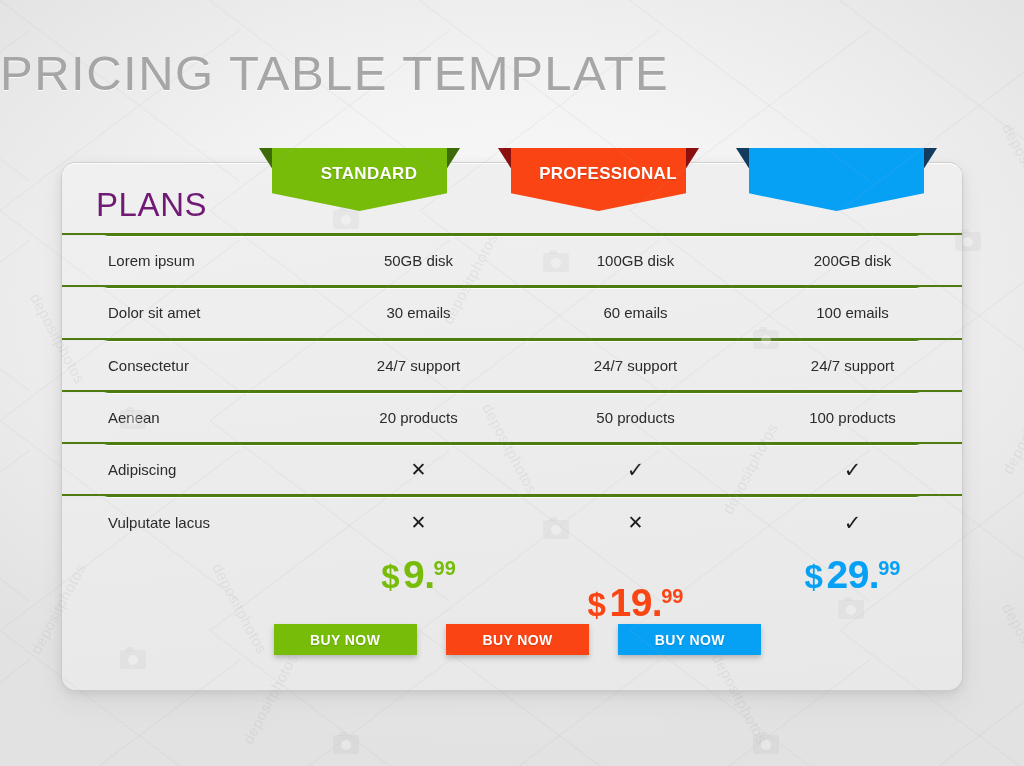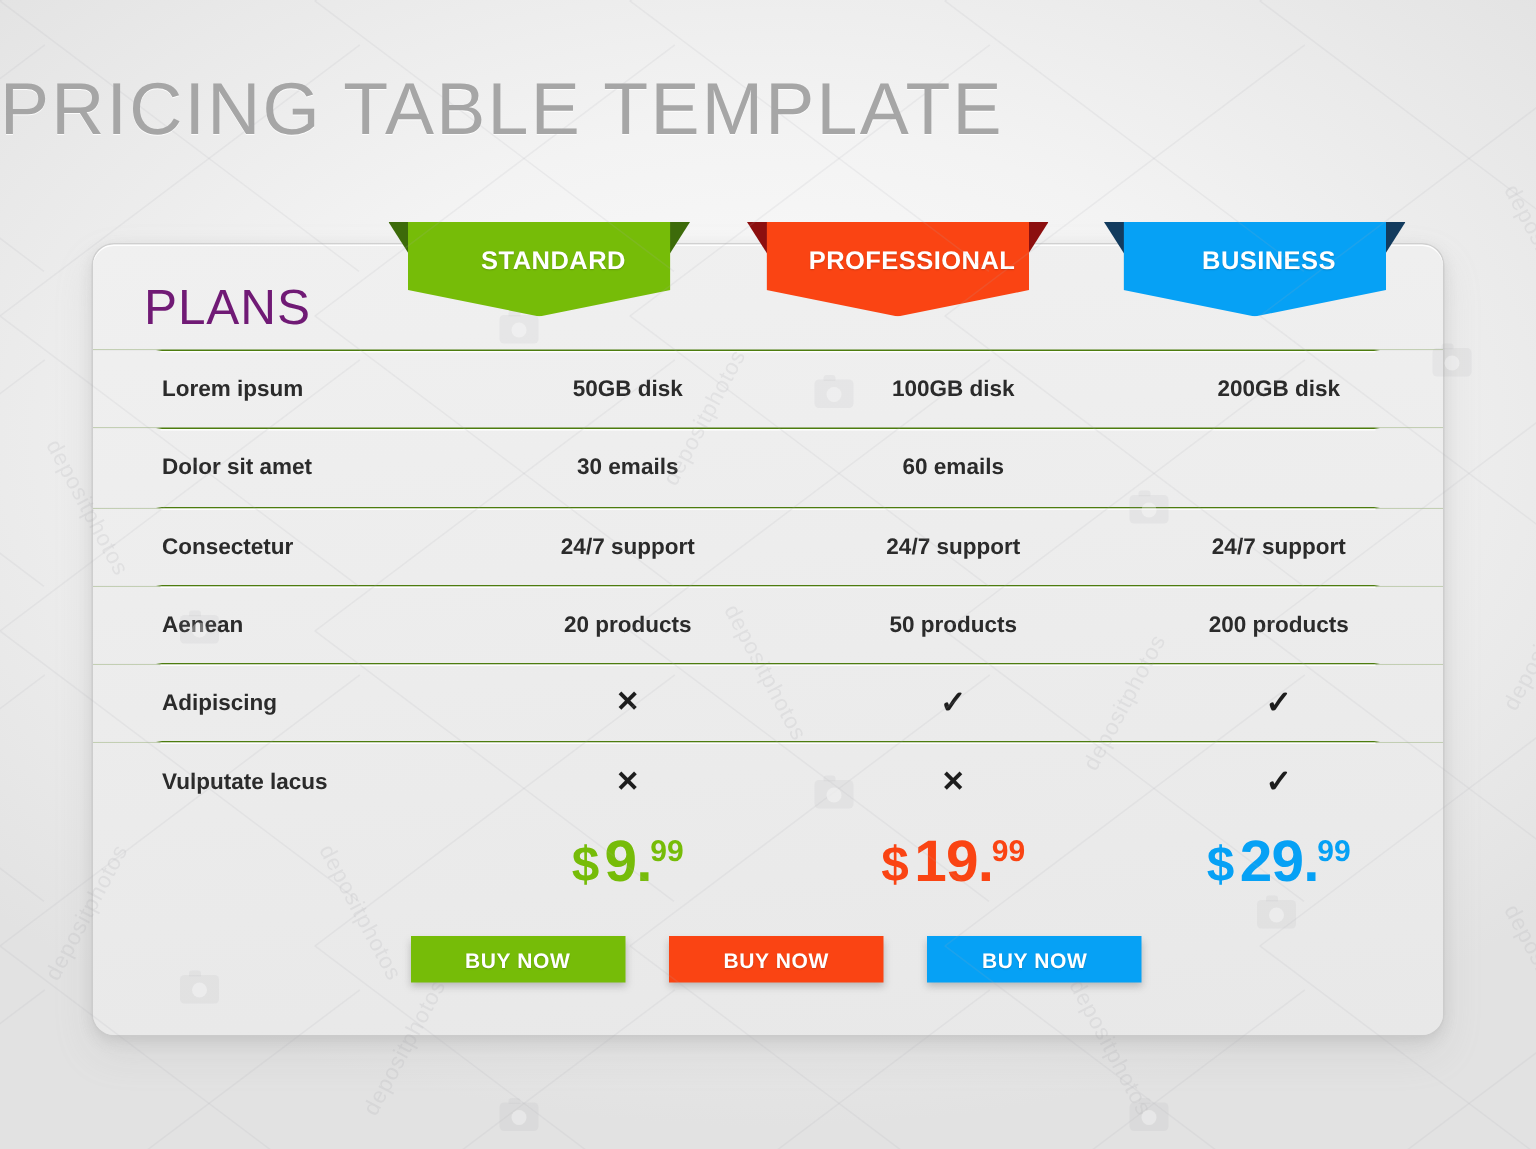--- a/index.html
+++ b/index.html
@@ -152,21 +152,21 @@
     top: 163px;
     width: 900px;
     z-index: 20;
   }
   .row {
     position: relative;
     height: 52.3px;
     display: flex;
     align-items: center;
   }
-  .row + .row { border-top: 1px solid #4d7c0f; font-weight: bold; }
+  .row + .row { border-top: 3px solid #4d7c0f; }
   .row + .row::before {
     content: "";
     position: absolute;
     left: 45px; right: 45px;
     top: 0;
     height: 1px;
     background: rgba(255,255,255,.95);
   }
   .row .divider-mask {
     position: absolute;
@@ -278,55 +278,55 @@
   <div class="fold left" style="background: rgb(140, 15, 15); clip-path: polygon(0px 0px, 100% 0px, 100% 100%);"></div>
   <div class="fold right" style="background: rgb(140, 15, 15); clip-path: polygon(0px 0px, 100% 0px, 0px 100%);"></div>
   <div class="body" style="background: linear-gradient(rgb(250, 68, 19) 0%, rgb(250, 68, 19) 65%, rgb(250, 68, 19) 100%);"></div>
   <div class="label">PROFESSIONAL</div>
 </div>
 
 <div class="ribbon" id="ribbon-business">
   <div class="fold left" style="background: rgb(18, 59, 94); clip-path: polygon(0px 0px, 100% 0px, 100% 100%);"></div>
   <div class="fold right" style="background: rgb(18, 59, 94); clip-path: polygon(0px 0px, 100% 0px, 0px 100%);"></div>
   <div class="body" style="background: linear-gradient(rgb(6, 161, 245) 0%, rgb(6, 161, 245) 65%, rgb(6, 161, 245) 100%);"></div>
-  <div class="label">BUSINESS</div>
 </div>
 
 <div id="table">
   <div class="row" style="height:70px"></div>
 
   <div class="row">
     <div class="divider-mask"></div>
     <div class="cell-feature">Lorem ipsum</div>
     <div class="cell-plan">50GB disk</div>
     <div class="cell-plan">100GB disk</div>
     <div class="cell-plan">200GB disk</div>
   </div>
 
   <div class="row">
     <div class="divider-mask"></div>
     <div class="cell-feature">Dolor sit amet</div>
     <div class="cell-plan">30 emails</div>
     <div class="cell-plan">60 emails</div>
+    <div class="cell-plan">100 emails</div>
   </div>
 
   <div class="row">
     <div class="divider-mask"></div>
     <div class="cell-feature">Consectetur</div>
     <div class="cell-plan">24/7 support</div>
     <div class="cell-plan">24/7 support</div>
     <div class="cell-plan">24/7 support</div>
   </div>
 
   <div class="row">
     <div class="divider-mask"></div>
     <div class="cell-feature">Aenean</div>
     <div class="cell-plan">20 products</div>
     <div class="cell-plan">50 products</div>
-    <div class="cell-plan">200 products</div>
+    <div class="cell-plan">100 products</div>
   </div>
 
   <div class="row">
     <div class="divider-mask"></div>
     <div class="cell-feature">Adipiscing</div>
     <div class="cell-plan"><span class="mark cross">✕</span></div>
     <div class="cell-plan"><span class="mark check">✓</span></div>
     <div class="cell-plan"><span class="mark check">✓</span></div>
   </div>
 
@@ -337,21 +337,21 @@
     <div class="cell-plan"><span class="mark cross">✕</span></div>
     <div class="cell-plan"><span class="mark check">✓</span></div>
   </div>
 </div>
 
 <div id="prices">
   <div class="price-spacer"></div>
   <div class="price-cell" id="price-standard" style="color: rgb(118, 188, 8);">
     <span class="cur">$</span><span class="amt">9.</span><span class="dec">99</span>
   </div>
-  <div class="price-cell" id="price-professional" style="color: rgb(250, 68, 19);">
+  <div class="price-cell" id="price-professional" style="color: rgb(250, 68, 19); margin-top: 28px;">
     <span class="cur">$</span><span class="amt">19.</span><span class="dec">99</span>
   </div>
   <div class="price-cell" id="price-business" style="color: rgb(6, 161, 245);">
     <span class="cur">$</span><span class="amt">29.</span><span class="dec">99</span>
   </div>
 </div>
 
 <div id="buttons">
   <div class="btn-spacer"></div>
   <div class="btn-cell">

